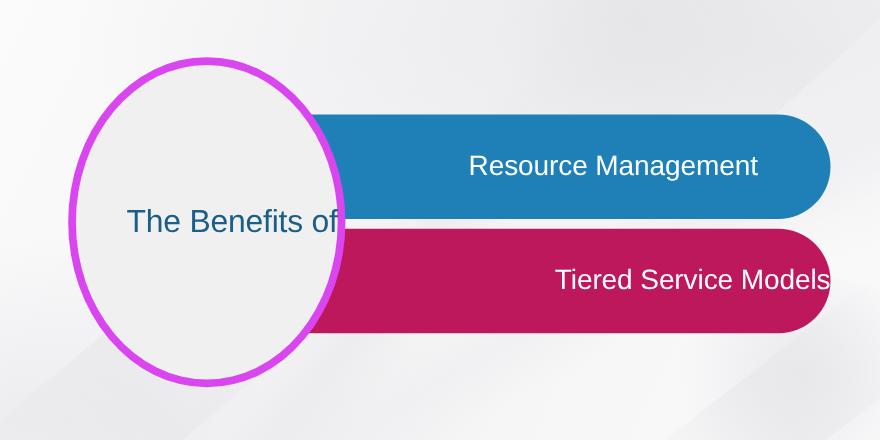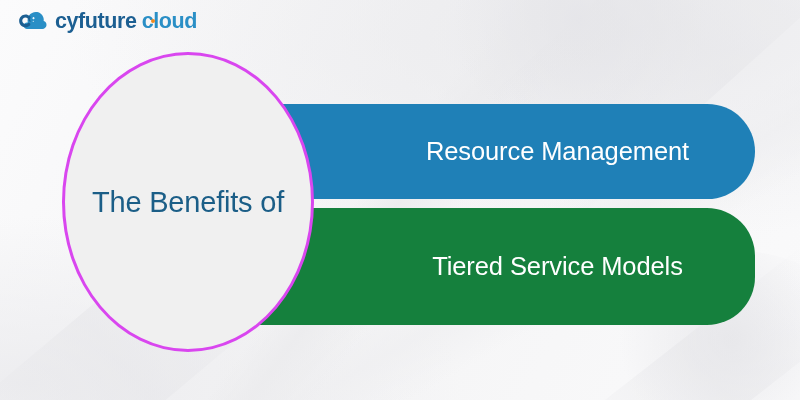--- a/index.html
+++ b/index.html
@@ -97,47 +97,48 @@
     z-index: 10;
   }
   .bar-1 {
     top: 104px;
     height: 95px;
     background: #1f80b7;
     border-radius: 0 48px 48px 0;
   }
   .bar-2 {
     top: 208px;
-    height: 117px;
-    background: #15803d;
+    height: 95px;
+    background: #be185d;
     border-radius: 0 48px 48px 0;
+    justify-content: flex-end;
   }
   .bar-label {
     color: #ffffff;
     font-size: 25.5px;
     font-weight: 400;
     letter-spacing: -0.1px;
     white-space: nowrap;
     padding-left: 100px;
   }
 
   
   .circle {
     position: absolute;
     left: 62px;
     top: 52px;
     width: 252px;
     height: 300px;
     border-radius: 50%;
     background: #f0f0f0;
-    border: 3px solid #d946ef;
+    border: 7px solid #d946ef;
     z-index: 20;
     display: flex;
     flex-direction: column;
-    align-items: center;
+    align-items: flex-end;
     justify-content: center;
   }
   .circle-line-1 {
     color: #1b5e87;
     font-size: 29px;
     font-weight: 400;
     letter-spacing: -0.2px;
     line-height: 1.05;
     white-space: nowrap;
   }
@@ -156,35 +157,20 @@
 
 <div id="infographic">
 
   <div class="bg-wash"></div>
   <div class="bg-blob b1"></div>
   <div class="bg-blob b2"></div>
   <div class="bg-streak s1"></div>
   <div class="bg-streak s2"></div>
   <div class="bg-streak s3"></div>
 
-  <div class="logo">
-    <span>
-      <svg class="logo-mark" viewBox="0 0 68 48" xmlns="http://www.w3.org/2000/svg">
-        <path d="M30 13c5-7 16-9 23-4 5 3.6 7.4 9.4 6.4 15.2 3.6 1.1 6 4.6 5.6 8.5-.5 4.4-4.3 7.6-8.7 7.3H26c-3.6 0-6.5-2.9-6.5-6.5s2.9-6.5 6.5-6.5c.5 0 1 .05 1.5.16C26.6 21.5 27.4 16.8 30 13z" fill="#2a8fc6"></path>
-        <path d="M23 11c6.5 0 11.6 4.6 12.6 10.6.3 1.8-.9 3.4-2.7 3.6-1.8.2-3.3-1-3.6-2.7C28.7 19 26.1 17 23 17c-3.6 0-6.5 2.9-6.5 6.5S19.4 30 23 30c1.7 0 3.2-.6 4.4-1.7 1.3-1.2 3.3-1.1 4.5.2 1.2 1.3 1.1 3.3-.2 4.5C29.4 35.2 26.3 36.5 23 36.5 16 36.5 10.3 30.8 10.3 23.8 10.3 16.8 16 11 23 11z" fill="#1c5f92"></path>
-        <path d="M45 20.5c0 3.6-2.9 6.5-6.5 6.5S32 24.1 32 20.5 34.9 14 38.5 14 45 16.9 45 20.5z" fill="#2a8fc6"></path>
-        <path d="M41.6 17.6h-1.8v-1.4h-1.6v1.4h-1.8v1.6h1.8v1.4h1.6v-1.4h1.8z" fill="#ffffff"></path>
-        <circle cx="38.5" cy="24.4" r="1.1" fill="#ffffff"></circle>
-      </svg>
-    </span>
-    <span class="logo-text">
-      <span class="w1">cyfuture</span><span class="w2">cloud</span>
-      <span class="logo-dot"></span>
-    </span>
-  </div>
 
   <div class="bars">
 
     <div class="bar bar-1">
       <span class="bar-label">Resource Management</span>
     </div>
 
     <div class="bar bar-2">
       <span class="bar-label">Tiered Service Models</span>
     </div>

